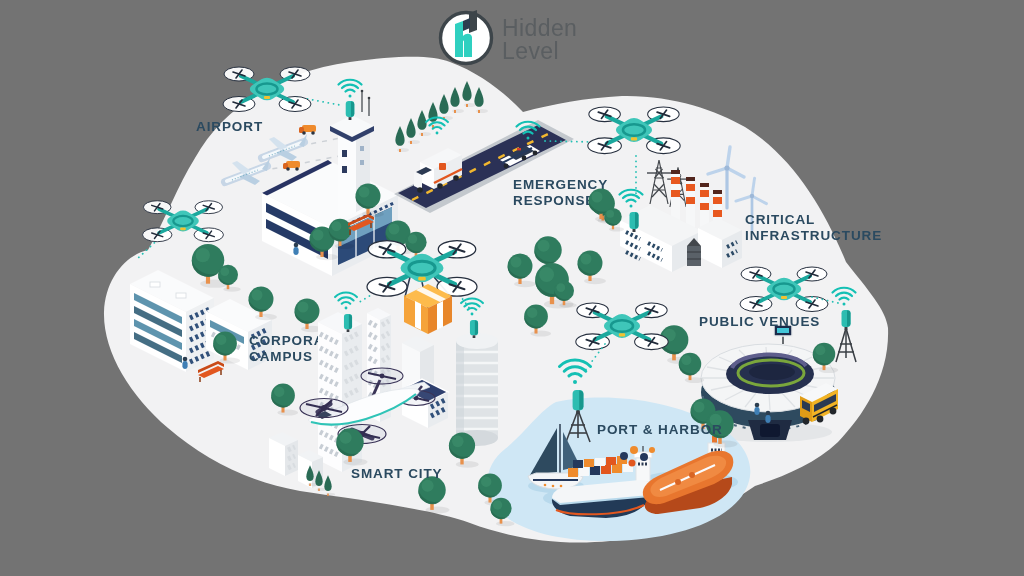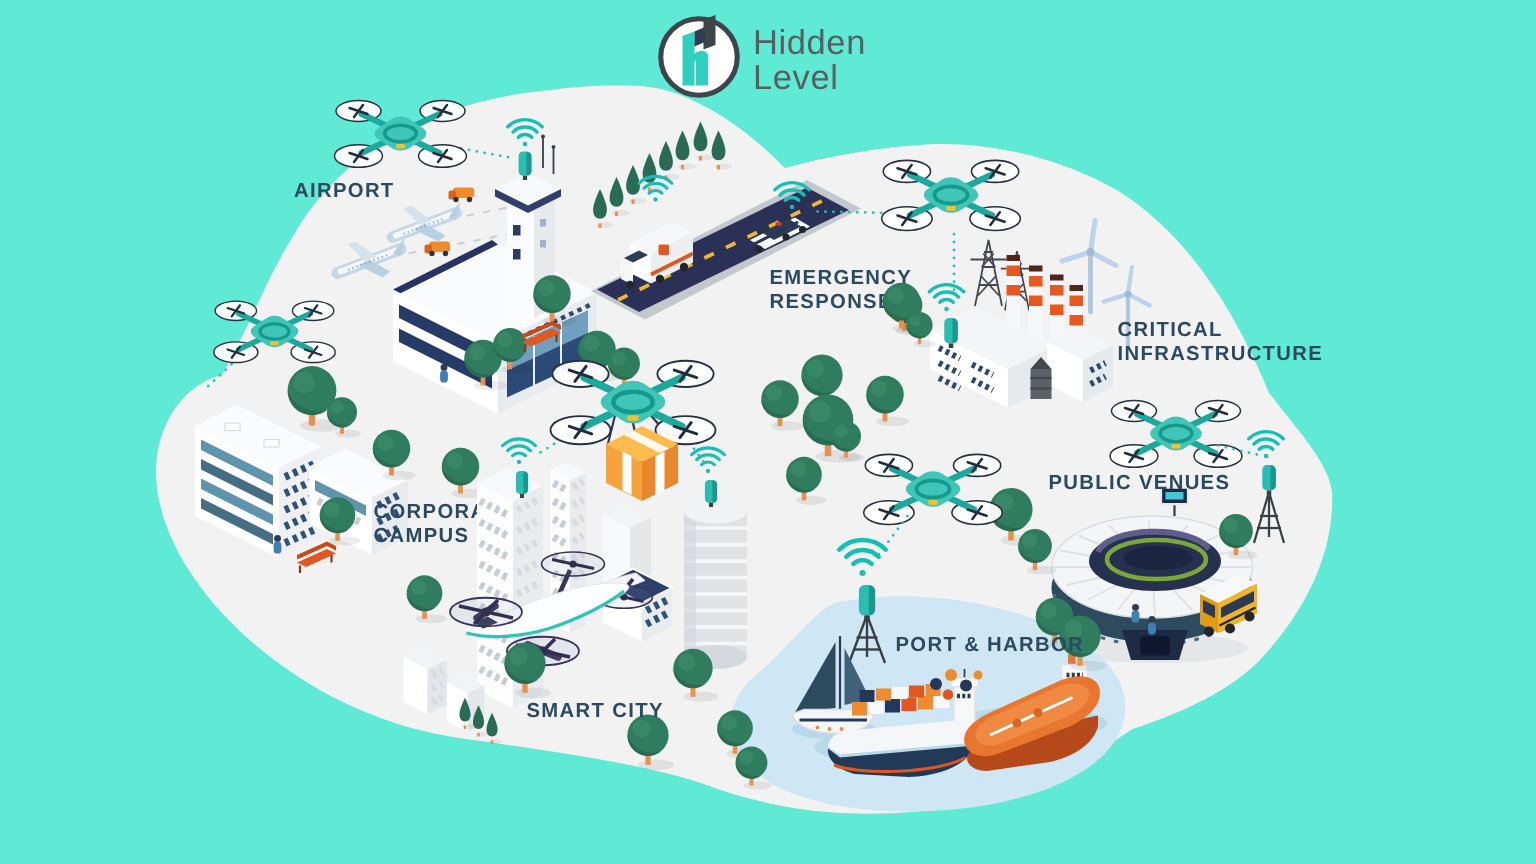--- a/index.html
+++ b/index.html
@@ -1,16 +1,16 @@
 <!DOCTYPE html>
 <html><head>
 <meta charset="utf-8">
 <style>
   html,body{margin:0;padding:0;background:#ffffff;}
-  .canvas{position:relative;width:1024px;height:576px;background:#5eead4;overflow:hidden;}
+  .canvas{position:relative;width:1024px;height:576px;background:#737373;overflow:hidden;}
   svg{display:block;}
   .lbl{font:700 13.5px "Liberation Sans","DejaVu Sans",sans-serif;fill:#2b4a60;letter-spacing:0.9px;}
   .logo-txt{font:500 23px "Liberation Sans","DejaVu Sans",sans-serif;fill:#5a5e61;letter-spacing:0.4px;}
   .dot{stroke:#25c0b4;stroke-width:1.8;stroke-linecap:round;stroke-dasharray:0.1 5.2;fill:none;}
   .winL{stroke:#c7cdd4;stroke-width:5;stroke-dasharray:3 2.6;fill:none;}
   .winR{stroke:#d8dce0;stroke-width:5;stroke-dasharray:3 2.6;fill:none;}
   .winD{stroke:#31507a;stroke-width:5;stroke-dasharray:3 3;fill:none;}
   .winF{stroke:#2c4a66;stroke-width:4;stroke-dasharray:2.5 2.5;fill:none;}
 </style>
 </head>

